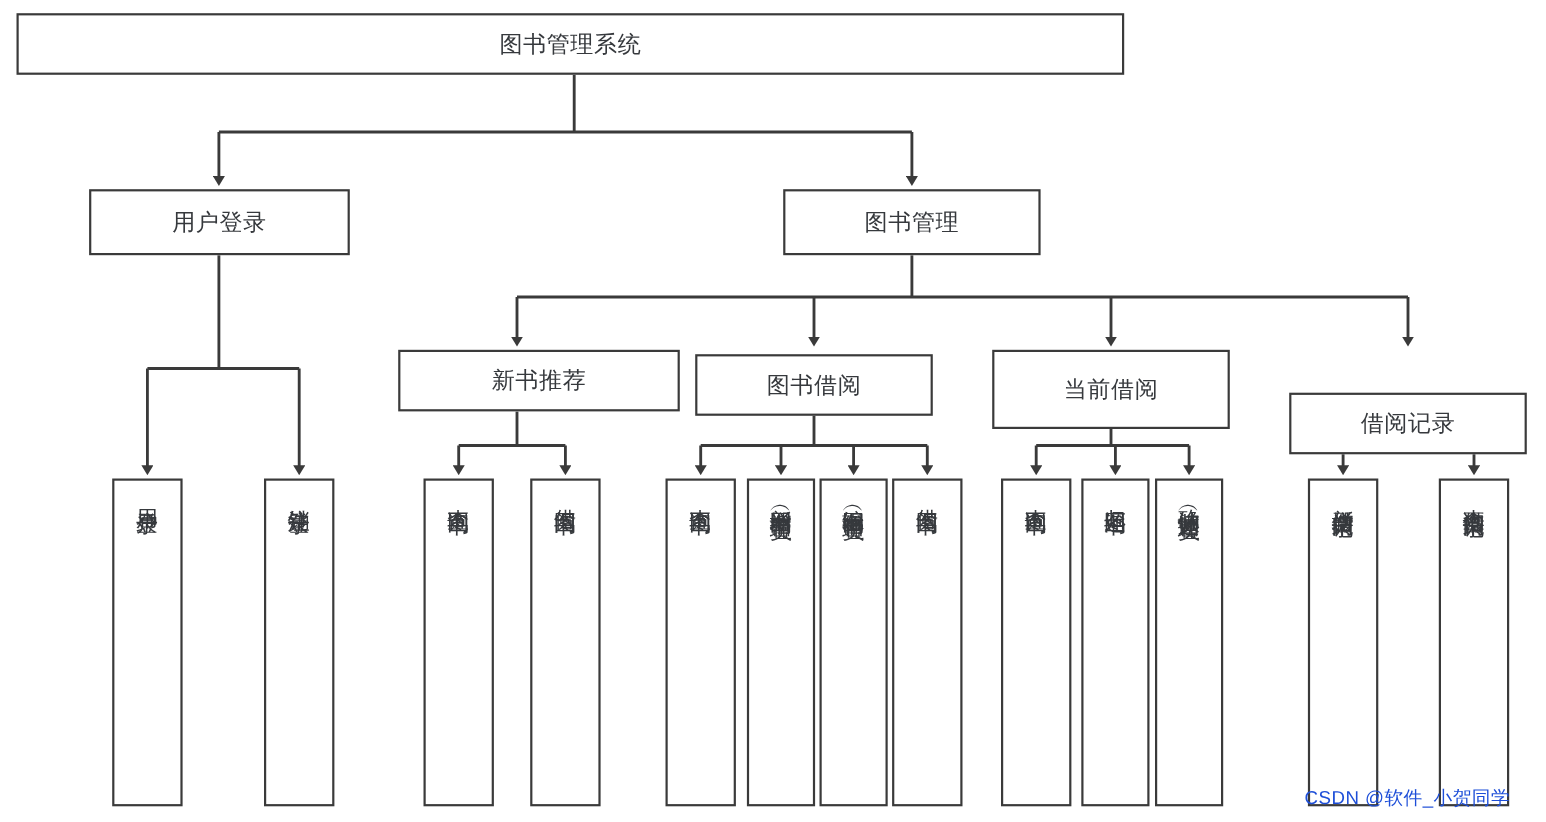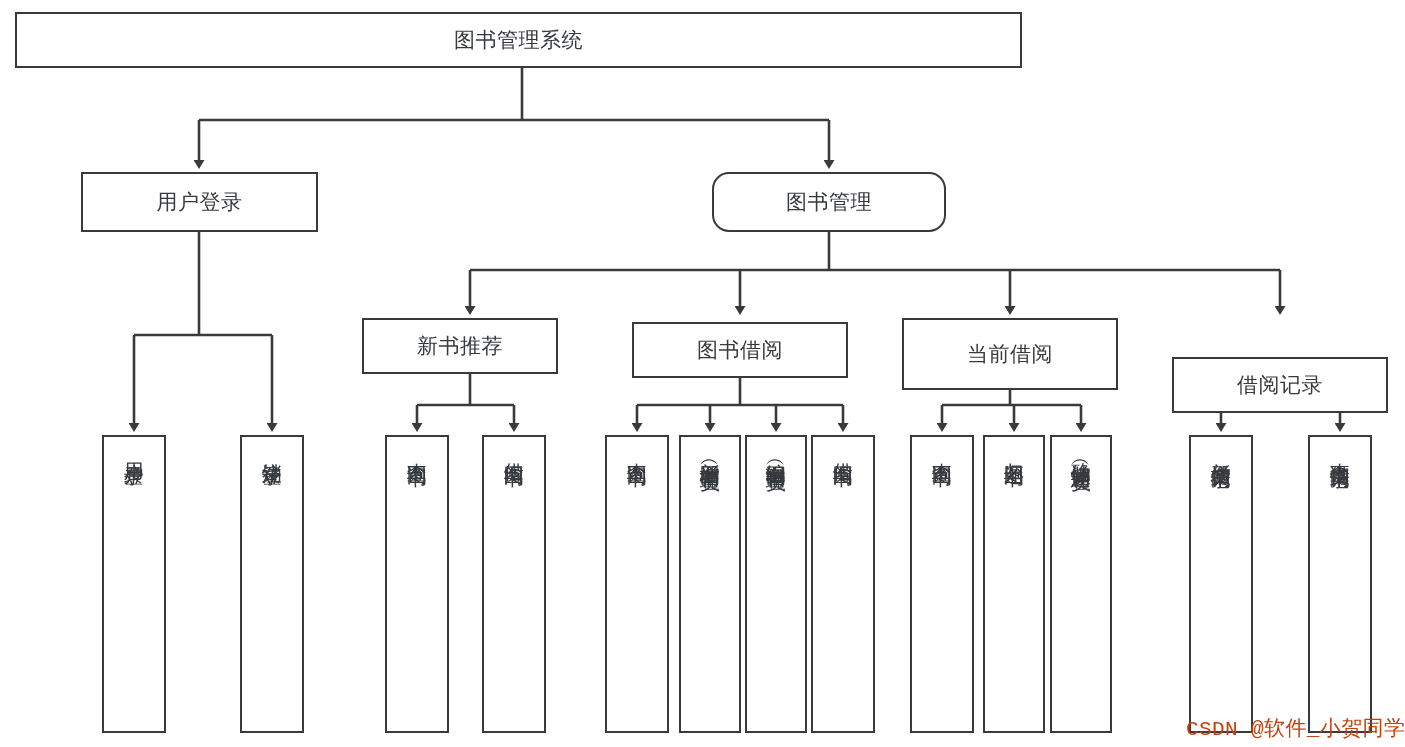--- a/index.html
+++ b/index.html
@@ -47,23 +47,23 @@
     text-orientation: upright;
     line-height: 1.12;
     letter-spacing: 1.5px;
     white-space: pre-wrap;
     text-align: left;
   }
   .watermark {
     position: absolute;
     left: 1186px;
     top: 714px;
-    font-size: 21px;
-    color: #c2410c;
-    font-family: Liberation Mono, monospace;
+    font-size: 17px;
+    color: #1d4ed8;
+    font-family: Liberation Sans, sans-serif;
     letter-spacing: 0.4px;
     white-space: nowrap;
     pointer-events: none;
   }
 </style>
 </head>
 <body>
 
 <div id="canvas">
 
@@ -117,25 +117,25 @@
     </g>
   </svg>
 
   <div class="node h-node" style="left:15px; top:12px; width:1007px; height:56px;">
     <span>图书管理系统</span>
   </div>
 
   <div class="node h-node" style="left:81px; top:172px; width:237px; height:60px;">
     <span>用户登录</span>
   </div>
-  <div class="node h-node" style="left:712px; top:172px; width:234px; height:60px;border-radius:17px;">
+  <div class="node h-node" style="left:712px; top:172px; width:234px; height:60px;">
     <span>图书管理</span>
   </div>
 
-  <div class="node h-node" style="left:362px; top:318px; width:196px; height:56px;">
+  <div class="node h-node" style="left:362px; top:318px; width:256px; height:56px;">
     <span>新书推荐</span>
   </div>
   <div class="node h-node" style="left:632px; top:322px; width:216px; height:56px;">
     <span>图书借阅</span>
   </div>
   <div class="node h-node" style="left:902px; top:318px; width:216px; height:72px;">
     <span>当前借阅</span>
   </div>
   <div class="node h-node" style="left:1172px; top:318px; width:216px; height:56px;margin-top:39px;">
     <span>借阅记录</span>

